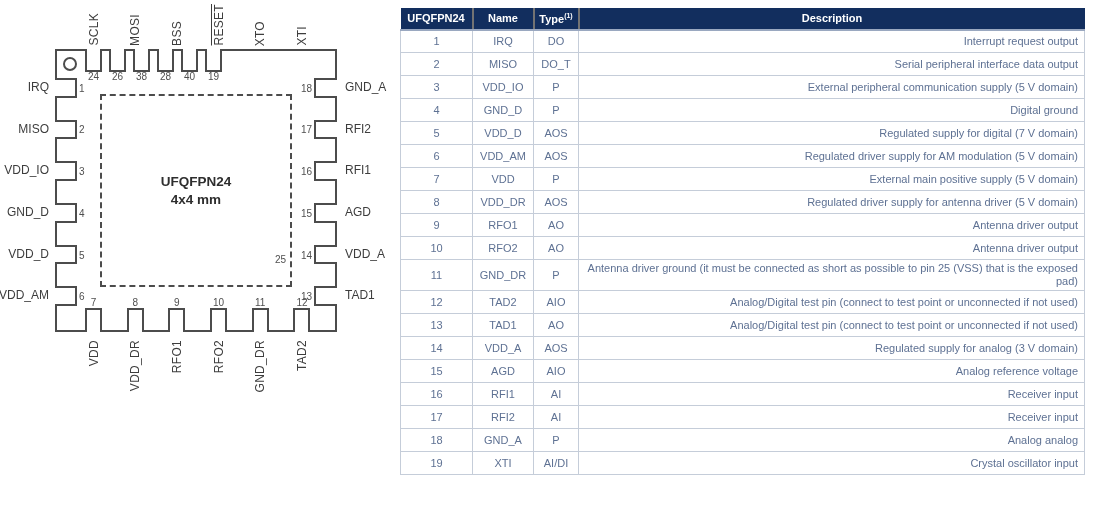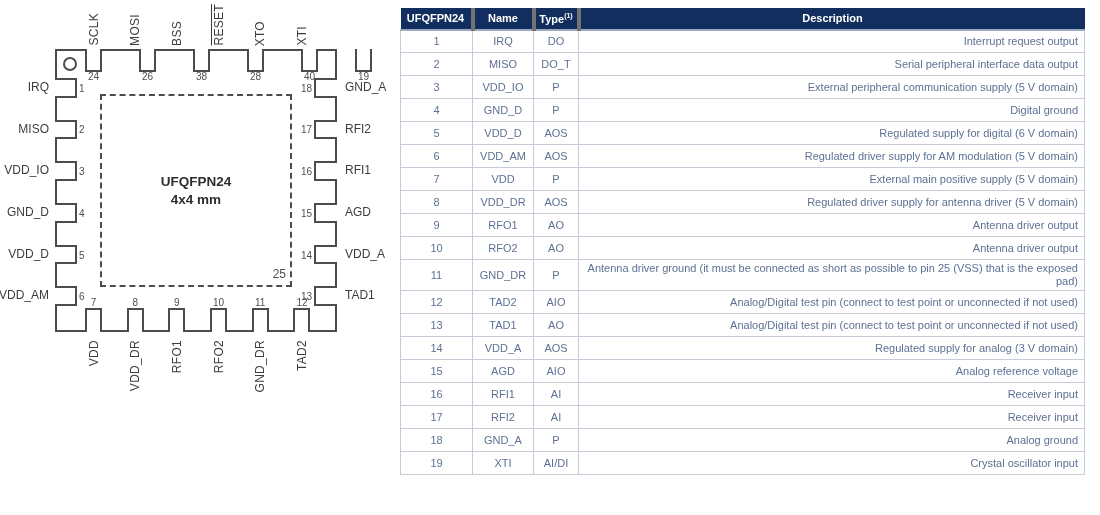--- a/index.html
+++ b/index.html
@@ -7,29 +7,29 @@
           font-family:"Liberation Sans",sans-serif;}
 
   
   .diagram{position:absolute;left:0;top:0;width:400px;height:515px;}
   .chip{position:absolute;left:55px;top:49px;width:282px;height:283px;
         border:2px solid #4c4c4c;box-sizing:border-box;background:#fff;}
   .pin1-circle{position:absolute;left:6px;top:6px;width:14px;height:14px;
         border:2px solid #4c4c4c;border-radius:50%;box-sizing:border-box;}
   .epad{position:absolute;left:100px;top:94px;width:192px;height:193px;
         border:2px dashed #4c4c4c;box-sizing:border-box;}
-  .epad-num{position:absolute;right:4px;bottom:4px;font-size:12px;color:#4f4f4f;}
+  .epad-num{position:absolute;right:4px;bottom:20px;font-size:10px;color:#4f4f4f;}
   .chip-center{position:absolute;left:100px;top:94px;width:192px;height:193px;
         display:flex;flex-direction:column;align-items:center;justify-content:center;
         font-weight:bold;color:#2e2e2e;font-size:13.5px;line-height:18px;}
 
   .pin{position:relative;background:#fff;box-sizing:border-box;border:2px solid #4c4c4c;}
   .num{position:absolute;font-size:10px;color:#4f4f4f;white-space:nowrap;}
 
-  .pins-top{position:absolute;left:85px;top:49px;display:flex;gap:37px;align-items:flex-end;}
+  .pins-top{position:absolute;left:85px;top:49px;display:flex;gap:7px;align-items:flex-end;}
   .pin-t{width:17px;height:23px;border-top:none;}
   .num-t{top:100%;left:50%;transform:translateX(-50%);margin-top:1px;}
 
   .pins-bottom{position:absolute;left:85px;top:308px;display:flex;gap:24.7px;}
   .pin-b{width:17px;height:24px;border-bottom:none;}
   .num-b{bottom:100%;left:50%;transform:translateX(-50%);margin-bottom:2px;}
 
   .pins-left{position:absolute;left:55px;top:78px;display:flex;flex-direction:column;gap:22.2px;}
   .pin-l{width:22px;height:19.5px;border-left:none;}
   .num-l{left:100%;top:50%;transform:translateY(-50%);margin-left:4px;}
@@ -50,21 +50,21 @@
   .labels-right{position:absolute;left:345px;top:78px;display:flex;flex-direction:column;
                gap:22.2px;align-items:flex-start;}
   .hlabel{height:19.5px;line-height:19.5px;font-size:12px;color:#3d3d3d;white-space:nowrap;}
 
   
   .pin-table{position:absolute;left:400px;top:8px;width:684px;border-collapse:collapse;
              font-size:11px;color:#5e7193;table-layout:fixed;}
   .pin-table col.c1{width:72px;} .pin-table col.c2{width:61px;}
   .pin-table col.c3{width:45px;} .pin-table col.c4{width:506px;}
   .pin-table th{background:#122e5e;color:#fff;font-weight:bold;font-size:11px;
-                padding:4px 3px;border-bottom:2px solid #9aa8c0;border-left:4px solid #737373;
+                padding:4px 3px;border-bottom:2px solid #9aa8c0;border-left:2px solid #737373;
                 text-align:center;}
   .pin-table th:first-child{border-left:none;}
   .pin-table th sup{font-size:7px;vertical-align:super;}
   .pin-table td{border:1px solid #c5cdd9;height:23px;box-sizing:border-box;
                 padding:2px 6px;text-align:center;line-height:13px;background:#fff;}
   .pin-table td.desc{text-align:right;padding-left:8px;padding-right:6px;}
 </style>
 </head>
 <body>
 
@@ -329,21 +329,21 @@
           <td>4</td>
           <td>GND_D</td>
           <td>P</td>
           <td class="desc">Digital ground</td>
         </tr>
 
         <tr>
           <td>5</td>
           <td>VDD_D</td>
           <td>AOS</td>
-          <td class="desc">Regulated supply for digital (6 V domain)</td>
+          <td class="desc">Regulated supply for digital (7 V domain)</td>
         </tr>
 
         <tr>
           <td>6</td>
           <td>VDD_AM</td>
           <td>AOS</td>
           <td class="desc">Regulated driver supply for AM modulation (5 V domain)</td>
         </tr>
 
         <tr>
@@ -420,21 +420,21 @@
           <td>17</td>
           <td>RFI2</td>
           <td>AI</td>
           <td class="desc">Receiver input</td>
         </tr>
 
         <tr>
           <td>18</td>
           <td>GND_A</td>
           <td>P</td>
-          <td class="desc">Analog ground</td>
+          <td class="desc">Analog analog</td>
         </tr>
 
         <tr>
           <td>19</td>
           <td>XTI</td>
           <td>AI/DI</td>
           <td class="desc">Crystal oscillator input</td>
         </tr>
 
     </tbody>

